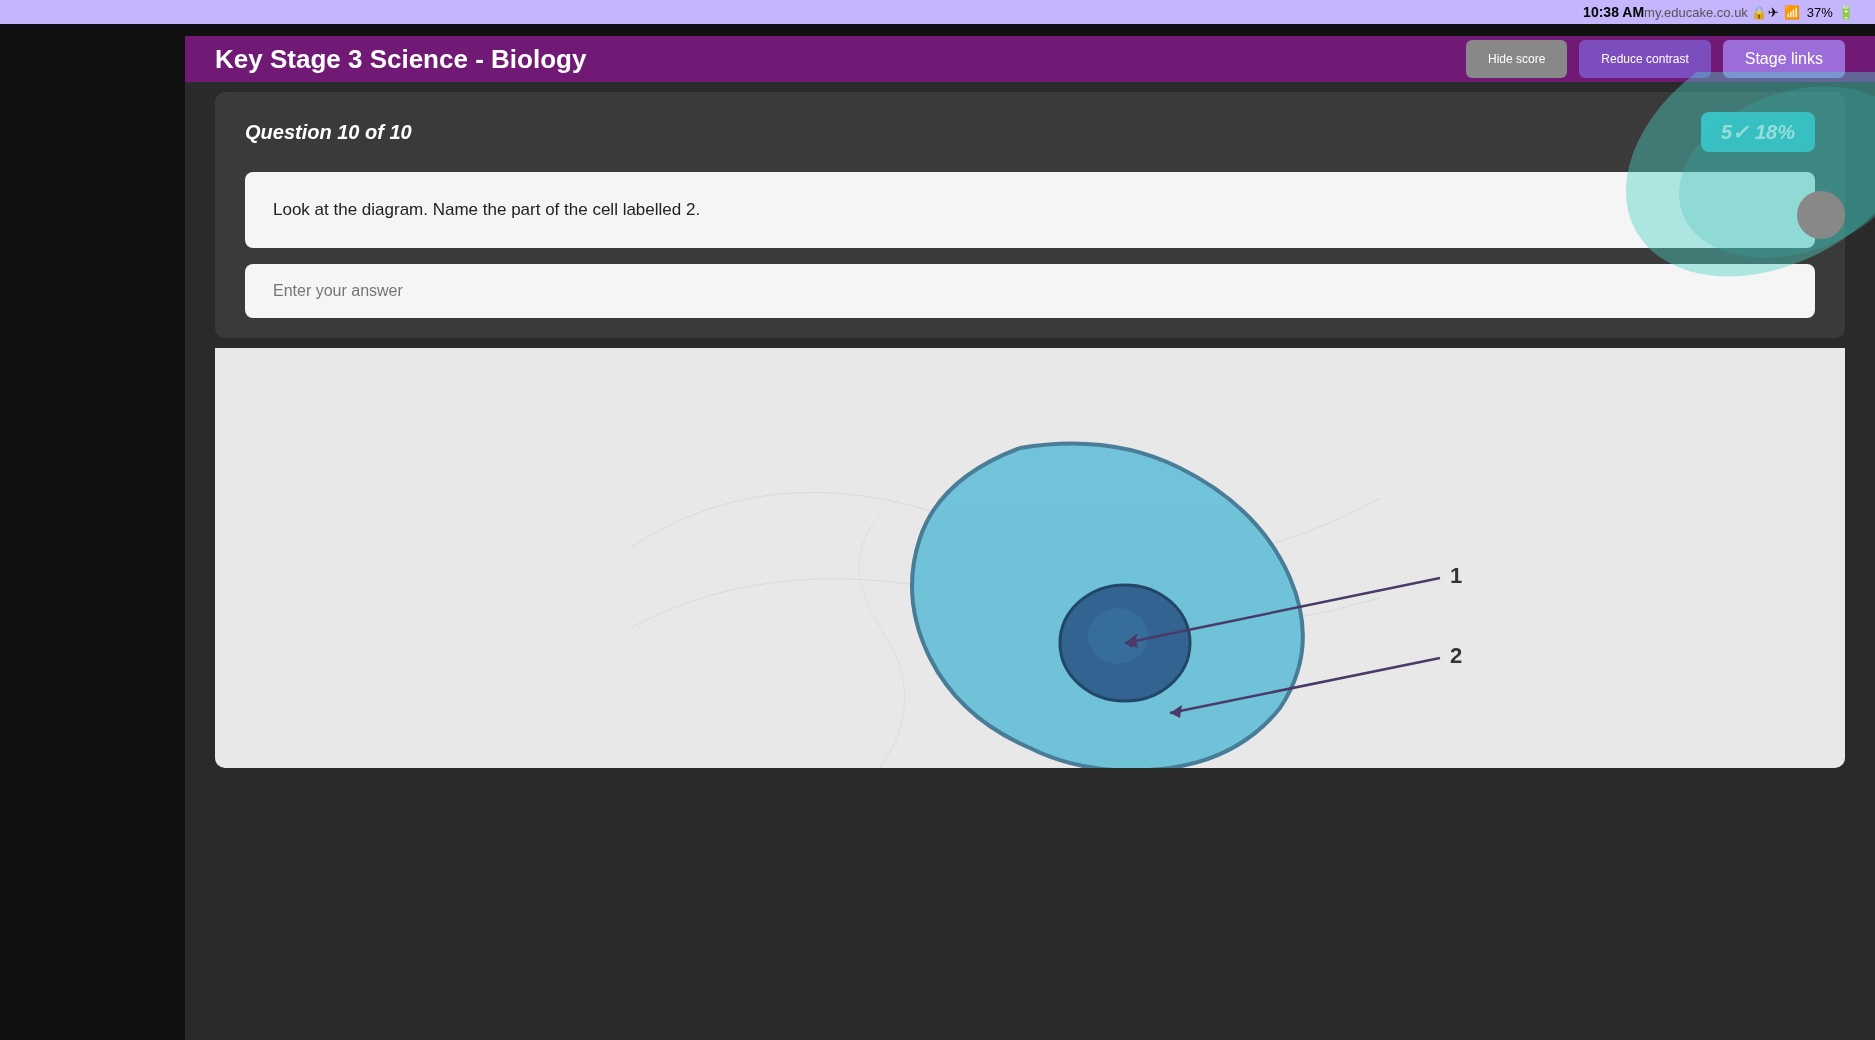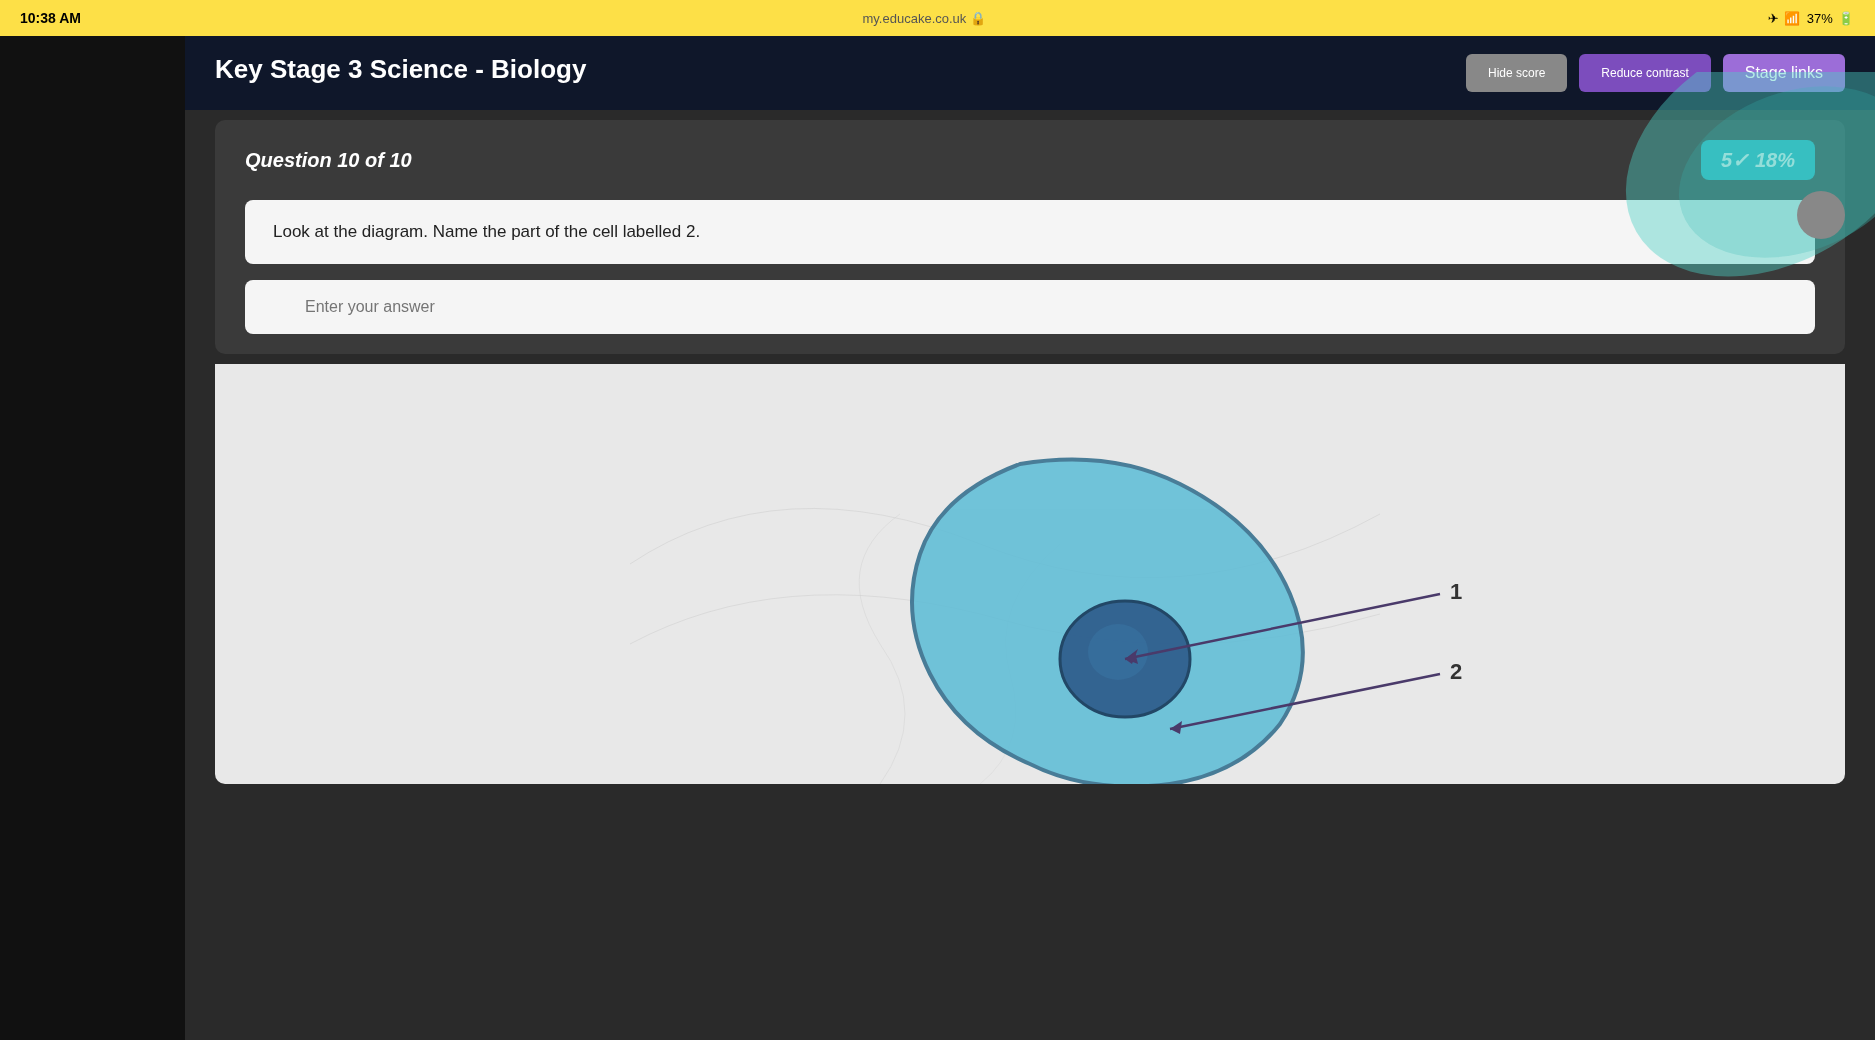--- a/index.html
+++ b/index.html
@@ -12,25 +12,25 @@
       overflow: hidden;
       position: relative;
     }
 
     
     .status-bar {
       position: absolute;
       top: 0;
       left: 0;
       right: 0;
-      height: 36px;
-      background: #fde047;
-      display: flex;
-      align-items: center;
-      justify-content: space-between;
+      height: 24px;
+      background: #c4b5fd;
+      display: flex;
+      align-items: center;
+      justify-content: flex-end;
       padding: 0 20px;
       z-index: 10;
     }
 
     .status-time {
       font-size: 14px;
       font-weight: 600;
       color: #000;
     }
 
@@ -52,24 +52,24 @@
       position: absolute;
       top: 36px;
       left: 185px;
       right: 0;
       bottom: 0;
       background: #2a2a2a;
     }
 
     
     .top-bar {
-      background: #0f172a;
-      padding: 18px 30px;
-      display: flex;
-      align-items: flex-start;
+      background: #701a75;
+      padding: 4px 30px;
+      display: flex;
+      align-items: center;
       justify-content: space-between;
     }
 
     .app-title {
       color: #fff;
       font-size: 26px;
       font-weight: 700;
     }
 
     .top-buttons {
@@ -142,21 +142,21 @@
       font-weight: 700;
       display: flex;
       align-items: center;
       gap: 6px;
     }
 
     
     .question-text-box {
       background: #f5f5f5;
       border-radius: 8px;
-      padding: 22px 28px;
+      padding: 28px 28px;
       margin-bottom: 16px;
     }
 
     .question-text {
       font-size: 17px;
       color: #222;
     }
 
     
     .answer-input-container {
@@ -166,21 +166,20 @@
       margin-bottom: 0;
     }
 
     .answer-input {
       width: 100%;
       background: transparent;
       border: none;
       outline: none;
       font-size: 16px;
       color: #999;
-      margin-left: 32px;
     }
 
     
     .diagram-area {
       background: #e8e8e8;
       margin: 0 30px;
       border-radius: 0 0 10px 10px;
       height: 420px;
       position: relative;
       overflow: hidden;

